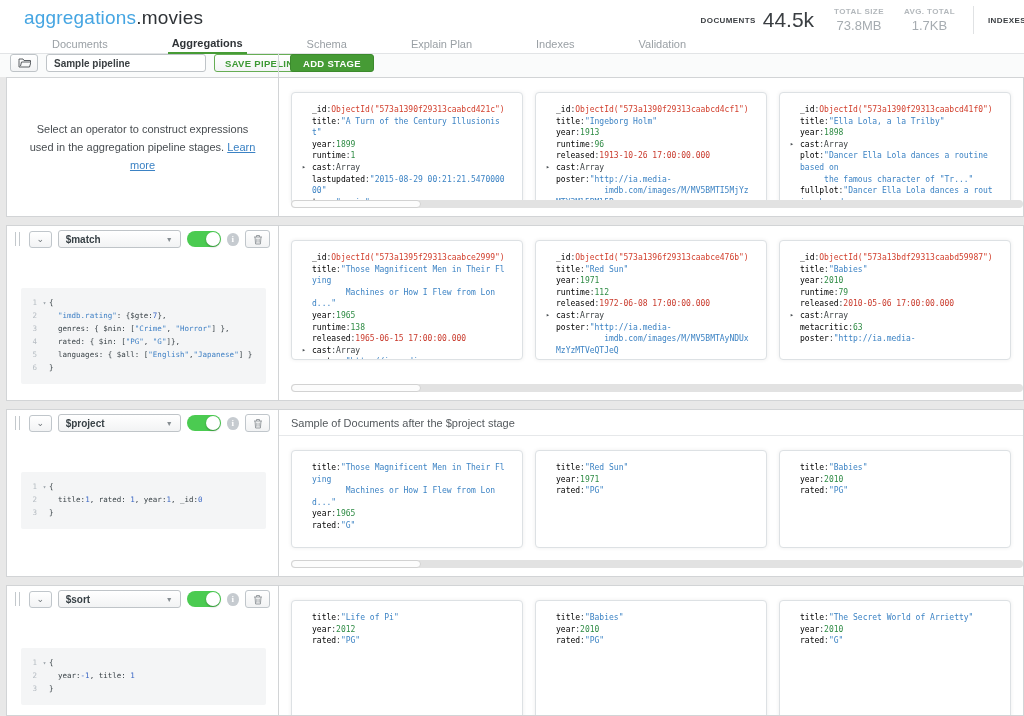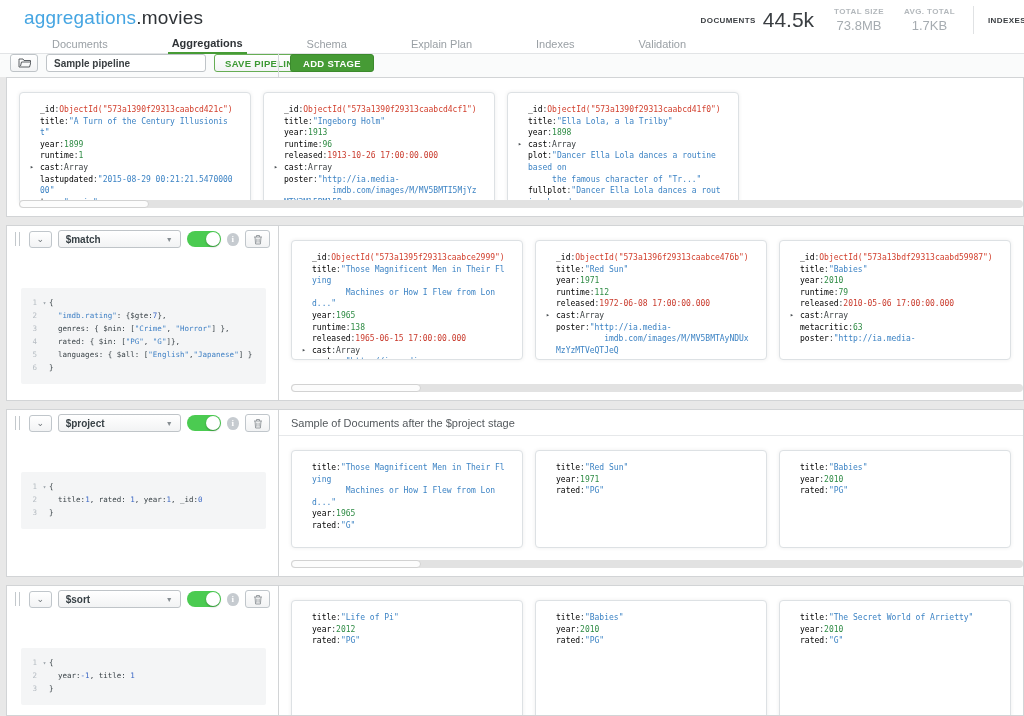--- a/index.html
+++ b/index.html
@@ -131,20 +131,25 @@
   </div>
   <input class="pipeline-name" value="Sample pipeline" style="">
   <div class="tb-btn save-btn">SAVE PIPELINE</div>
   <div class="tb-btn more-btn">•••</div>
   <div class="toolbar-divider"></div>
   <div class="add-stage-btn">ADD STAGE</div>
 </div>
 
 <div class="pipeline">
     <div class="stage-row row-0">
+      <div class="stage-editor">
+        <div class="placeholder-box">
+          <div class="placeholder-text">Select an operator to construct expressions used in the aggregation pipeline stages. <a class="learn-more">Learn more</a></div>
+        </div>
+      </div>
       <div class="stage-preview">
         <div class="cards">
           <div class="doc-card">
             <div class="doc-field"><span class="fkey">_id</span><span>:</span><span class="v-oid">ObjectId("573a1390f29313caabcd421c")</span></div>
             <div class="doc-field"><span class="fkey">title</span><span>:</span><span class="v-str">"A Turn of the Century Illusionist"</span></div>
             <div class="doc-field"><span class="fkey">year</span><span>:</span><span class="v-num">1899</span></div>
             <div class="doc-field"><span class="fkey">runtime</span><span>:</span><span class="v-num">1</span></div>
             <div class="doc-field"><span class="caret">▸</span><span class="fkey">cast</span><span>:</span><span class="v-arr">Array</span></div>
             <div class="doc-field"><span class="fkey">lastupdated</span><span>:</span><span class="v-str">"2015-08-29 00:21:21.547000000"</span></div>
             <div class="doc-field"><span class="fkey">type</span><span>:</span><span class="v-str">"movie"</span></div>

